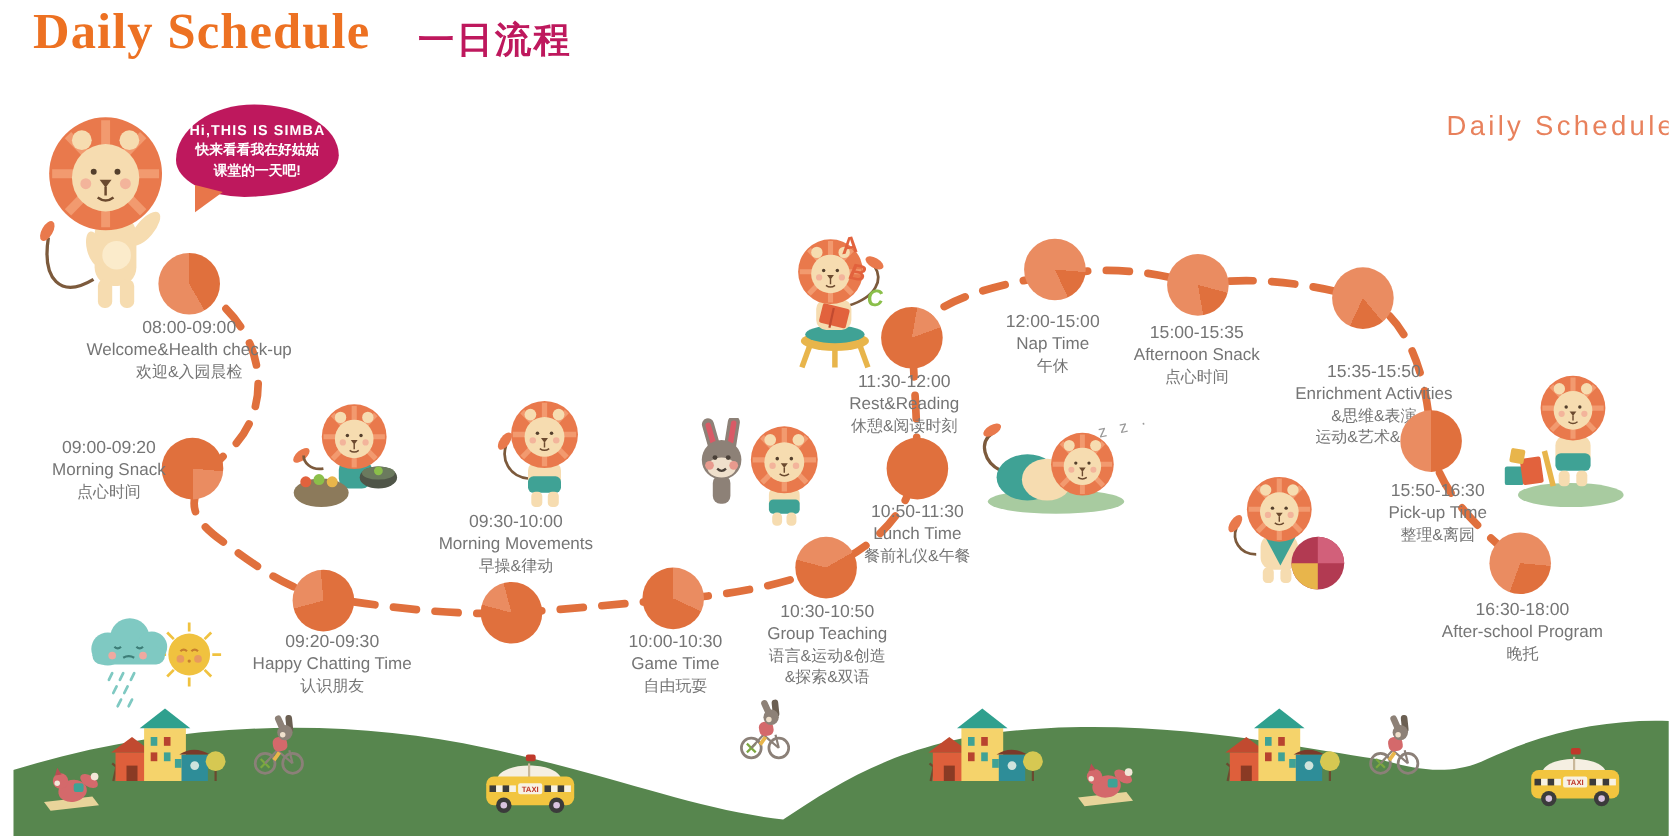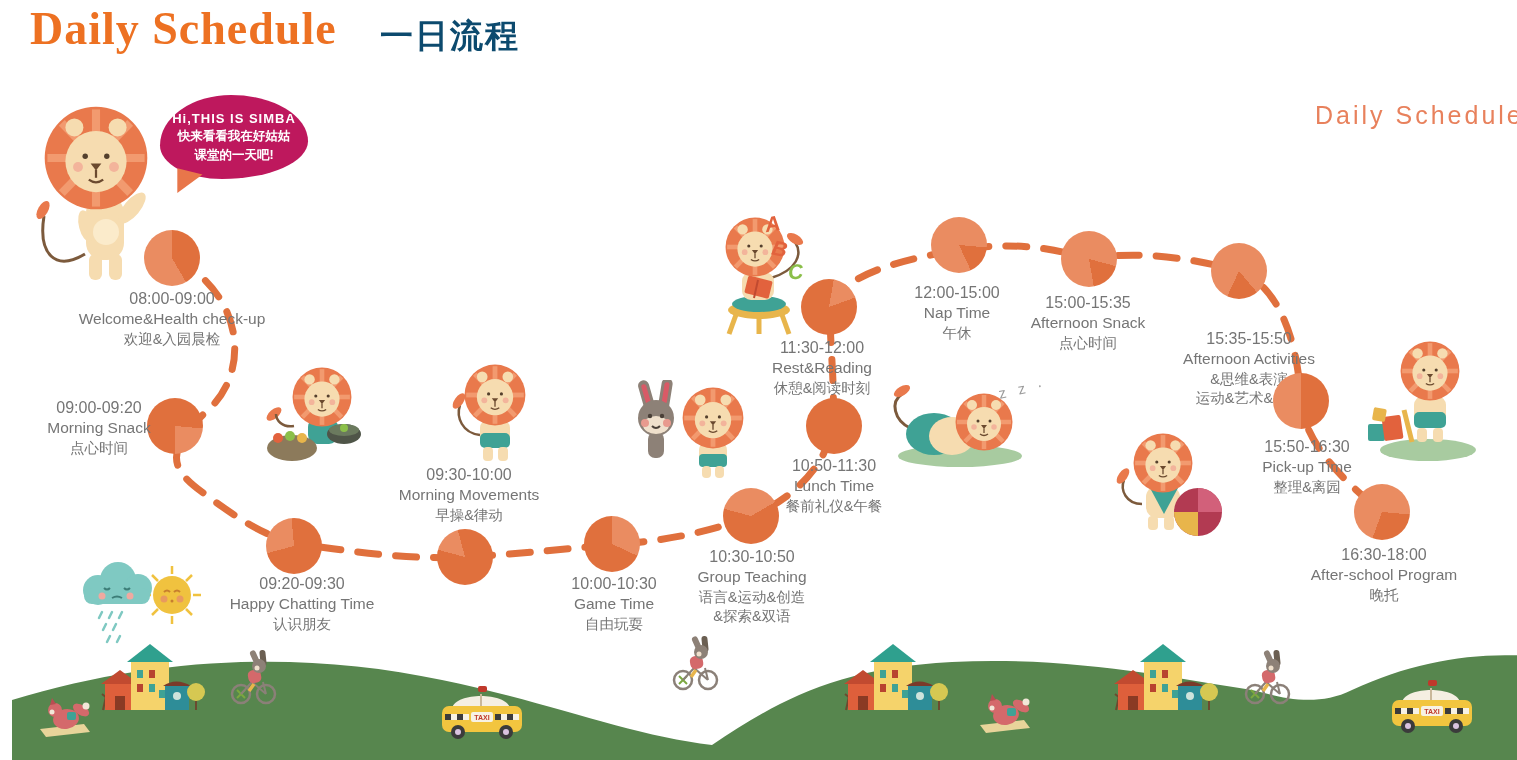--- a/index.html
+++ b/index.html
@@ -1,21 +1,21 @@
 <!DOCTYPE html>
 <html><head>
 <meta charset="utf-8">
 <style>
   html,body{margin:0;padding:0;background:#fff;}
   .stage{position:relative;width:1517px;height:760px;background:#ffffff;overflow:hidden;
          font-family:"Liberation Sans","DejaVu Sans",sans-serif;margin-left:12px;}
   
   .title-en{position:absolute;left:18px;top:2px;font-family:"Liberation Serif","DejaVu Serif",serif;
             font-weight:bold;font-size:46px;color:#ED7122;letter-spacing:1px;}
-  .title-zh{position:absolute;left:368px;top:14px;font-size:33px;color:#0c4a6e;font-weight:bold;letter-spacing:2px;}
+  .title-zh{position:absolute;left:368px;top:14px;font-size:33px;color:#be185d;font-weight:bold;letter-spacing:2px;}
   .corner-title{position:absolute;left:1303px;top:101px;font-size:25px;color:#E8815C;
                 letter-spacing:3px;font-weight:500;}
   
   .route{position:absolute;left:0;top:0;pointer-events:none;}
   
   .clock{position:absolute;width:56px;height:56px;border-radius:50%;}
   
   .stop-text{position:absolute;width:250px;text-align:center;color:#757575;line-height:1.32;}
   .t-time{font-size:16px;}
   .t-en{font-size:15.5px;}
@@ -143,21 +143,21 @@
       </div>
       <div class="clock" style="left: 1049px; top: 231px; background: conic-gradient(rgb(234, 140, 97) 0deg, rgb(234, 140, 97) 105deg, rgb(224, 112, 61) 105deg, rgb(224, 112, 61) 170deg, rgb(234, 140, 97) 170deg, rgb(234, 140, 97) 360deg);"></div>
       <div class="stop-text" style="left: 951px; top: 292px;">
         <div class="t-time">15:00-15:35</div>
         <div class="t-en">Afternoon Snack</div>
         <div class="t-zh">点心时间</div>
       </div>
       <div class="clock" style="left: 1199px; top: 243px; background: conic-gradient(rgb(234, 140, 97) 0deg, rgb(234, 140, 97) 140deg, rgb(224, 112, 61) 140deg, rgb(224, 112, 61) 205deg, rgb(234, 140, 97) 205deg, rgb(234, 140, 97) 360deg);"></div>
       <div class="stop-text" style="left: 1112px; top: 328px;">
         <div class="t-time">15:35-15:50</div>
-        <div class="t-en">Afternoon Activities</div>
+        <div class="t-en">Enrichment Activities</div>
         <div class="t-zh">&amp;思维&amp;表演</div>
         <div class="t-zh">运动&amp;艺术&amp;创意</div>
       </div>
       <div class="clock" style="left: 1261px; top: 373px; background: conic-gradient(rgb(234, 140, 97) 0deg, rgb(234, 140, 97) 0deg, rgb(224, 112, 61) 0deg, rgb(224, 112, 61) 180deg, rgb(234, 140, 97) 180deg, rgb(234, 140, 97) 360deg);"></div>
       <div class="stop-text" style="left: 1170px; top: 436px;">
         <div class="t-time">15:50-16:30</div>
         <div class="t-en">Pick-up Time</div>
         <div class="t-zh">整理&amp;离园</div>
       </div>
       <div class="clock" style="left: 1342px; top: 484px; background: conic-gradient(rgb(234, 140, 97) 0deg, rgb(234, 140, 97) 95deg, rgb(224, 112, 61) 95deg, rgb(224, 112, 61) 200deg, rgb(234, 140, 97) 200deg, rgb(234, 140, 97) 360deg);"></div>

